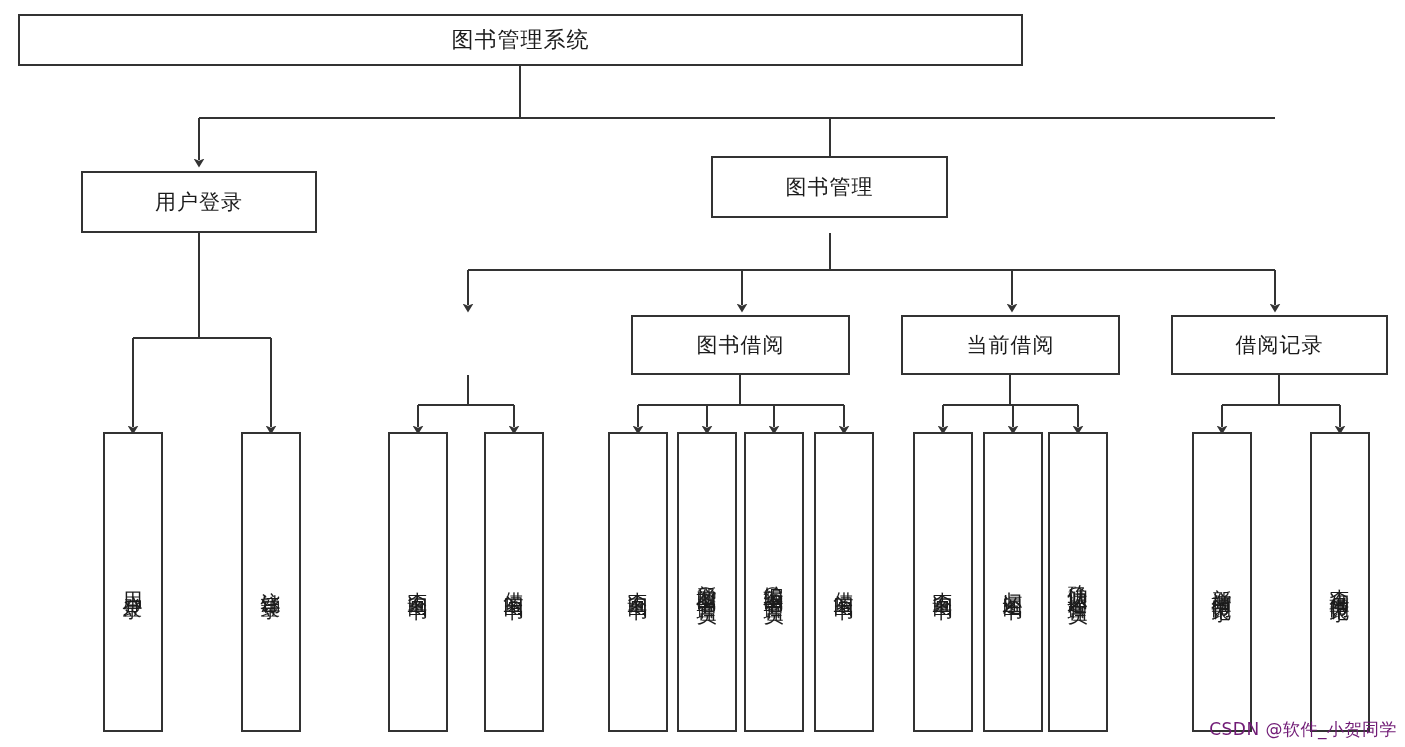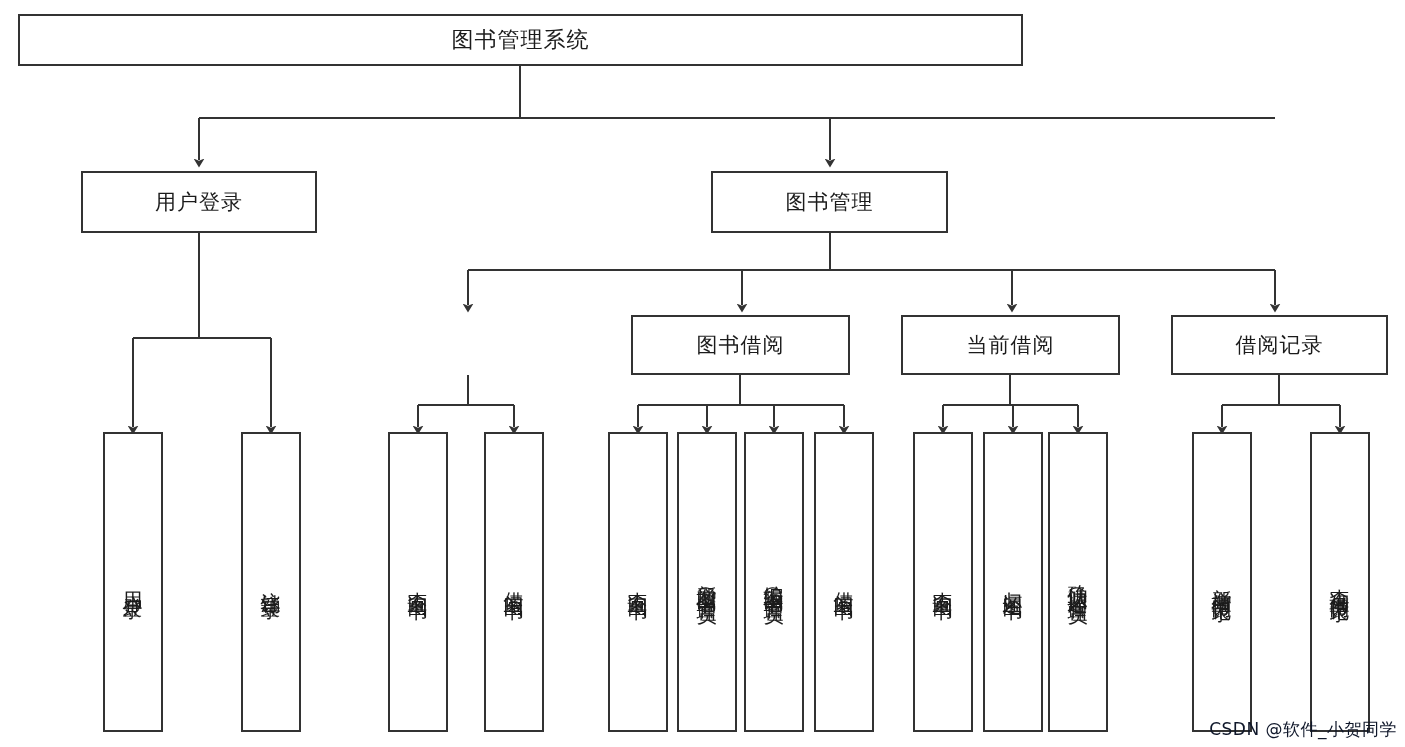--- a/index.html
+++ b/index.html
@@ -53,21 +53,21 @@
     letter-spacing:3px;
     font-size:20px;
     line-height:1;
   }
   .node.root .label{font-size:22px;}
   .watermark{
     position:absolute;
     right:8px;
     bottom:6px;
     font-size:17px;
-    color:#0f172a;
+    color:#701a75;
     letter-spacing:0.5px;
     z-index:5;
     white-space:nowrap;
     font-family:"DejaVu Sans","Liberation Sans",sans-serif;
   }
 </style>
 </head>
 <body>
 
 <div id="canvas">
@@ -123,21 +123,21 @@
   </svg>
 
   <div class="node root" style="left:18px;top:14px;width:1005px;height:52px;">
     <span class="label">图书管理系统</span>
   </div>
 
   <div class="node" style="left:81px;top:171px;width:236px;height:62px;">
     <span class="label">用户登录</span>
   </div>
 
-  <div class="node" style="left:711px;top:171px;width:237px;height:62px;">
+  <div class="node" style="left:711px;top:156px;width:237px;height:62px;">
     <span class="label">图书管理</span>
   </div>
 
 
   <div class="node" style="left:631px;top:315px;width:219px;height:60px;">
     <span class="label">图书借阅</span>
   </div>
 
   <div class="node" style="left:901px;top:315px;width:219px;height:60px;">
     <span class="label">当前借阅</span>

